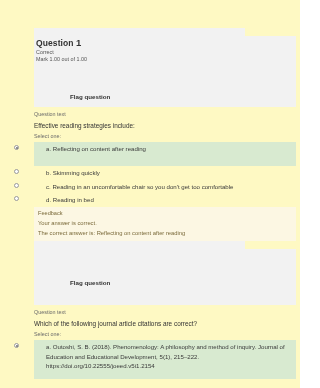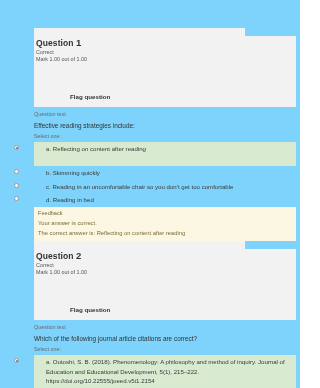--- a/index.html
+++ b/index.html
@@ -13,21 +13,21 @@
   body {
     font-family: "Liberation Sans", sans-serif;
     color: #3a3a3a;
     -webkit-font-smoothing: antialiased;
   }
 
   .page {
     position: relative;
     width: 300px;
     height: 388px;
-    background: #7dd3fc;
+    background: #fef9c3;
     padding-top: 28px;
     box-sizing: border-box;
   }
 
   
   .question-block {
     position: relative;
     margin-bottom: 0px;
   }
 
@@ -232,28 +232,20 @@
       <div class="fb-line">Your answer is correct.</div>
       <div class="fb-line">The correct answer is: Reflecting on content after reading</div>
     </div>
   </div>
 
   <div class="question-block">
 
     <div class="qinfo-wrap">
       <div class="qinfo-top"></div>
       <div class="qinfo-body">
-        <div class="qinfo-inner">
-          <div class="qno">
-            <span>Question</span>
-            <span class="num">2</span>
-          </div>
-          <div class="qstate">Correct</div>
-          <div class="qgrade">Mark 1.00 out of 1.00</div>
-        </div>
         <div class="flag-row">
           <span class="flag-label">Flag question</span>
         </div>
       </div>
     </div>
 
     <div class="qcontent">
       <div class="label-small">Question text</div>
       <div class="qtext">Which of the following journal article citations are correct?</div>
       <div class="select-one">Select one:</div>

